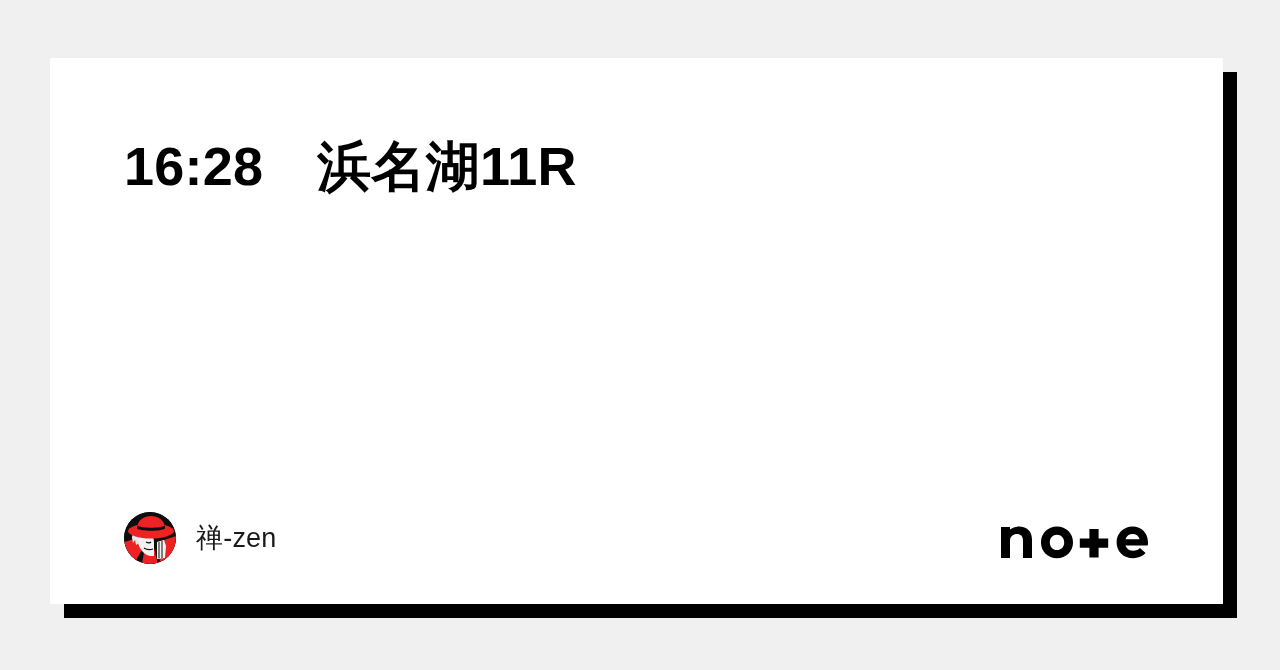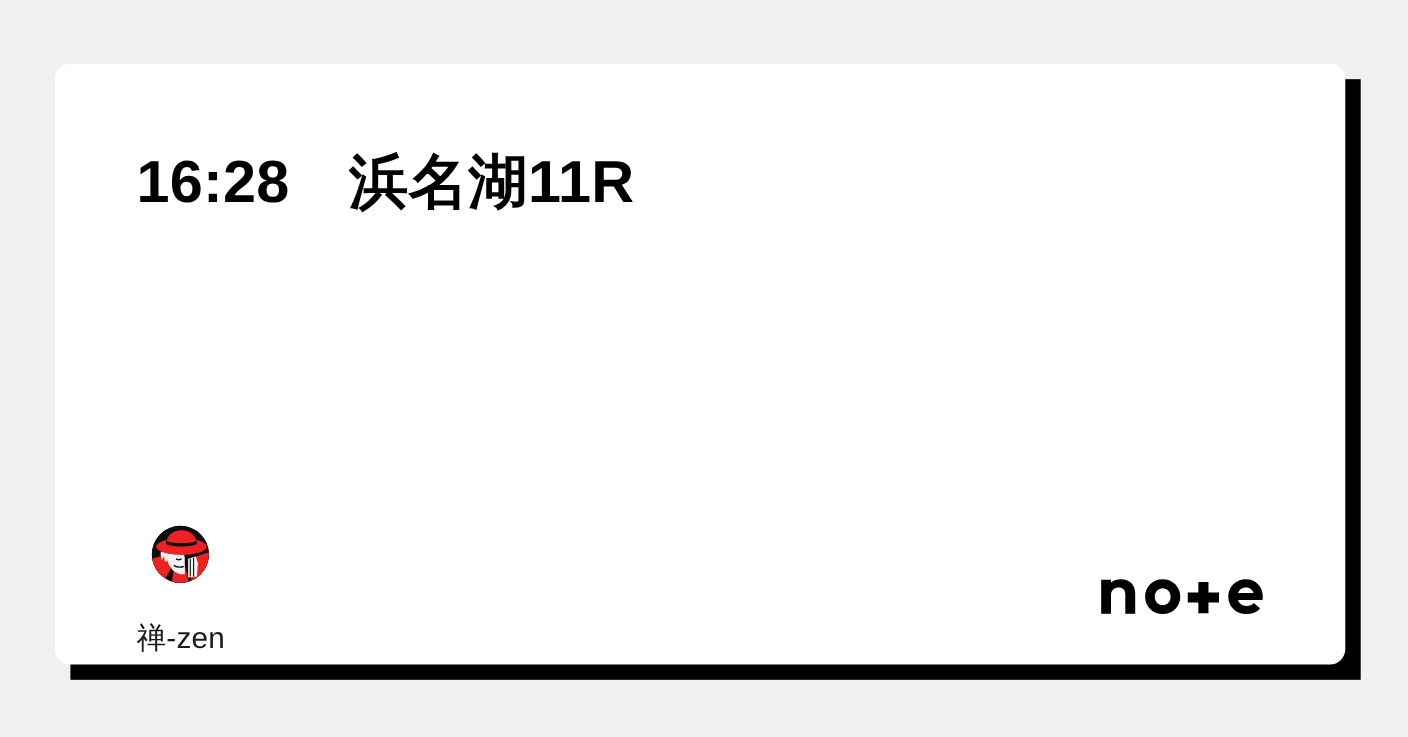--- a/index.html
+++ b/index.html
@@ -34,21 +34,20 @@
   
   .card {
     position: absolute;
     left: 50px;
     top: 58px;
     width: 1173px;
     height: 546px;
     background: #ffffff;
     box-sizing: border-box;
     padding: 0;
-    border-radius: 14px;
   }
 
   
   .title {
     position: absolute;
     left: 74px;
     top: 72px;
     right: 74px;
     font-size: 54px;
     line-height: 1.35;
@@ -69,22 +68,21 @@
     bottom: 38px;
     height: 56px;
     display: flex;
     align-items: center;
     justify-content: space-between;
   }
 
   .author {
     display: flex;
     align-items: center;
-    gap: 32px;
-    flex-direction: column;
+    gap: 20px;
   }
 
   .avatar {
     width: 52px;
     height: 52px;
     border-radius: 50%;
     overflow: hidden;
     flex: 0 0 auto;
     background: #0d0d0d;
     display: block;

